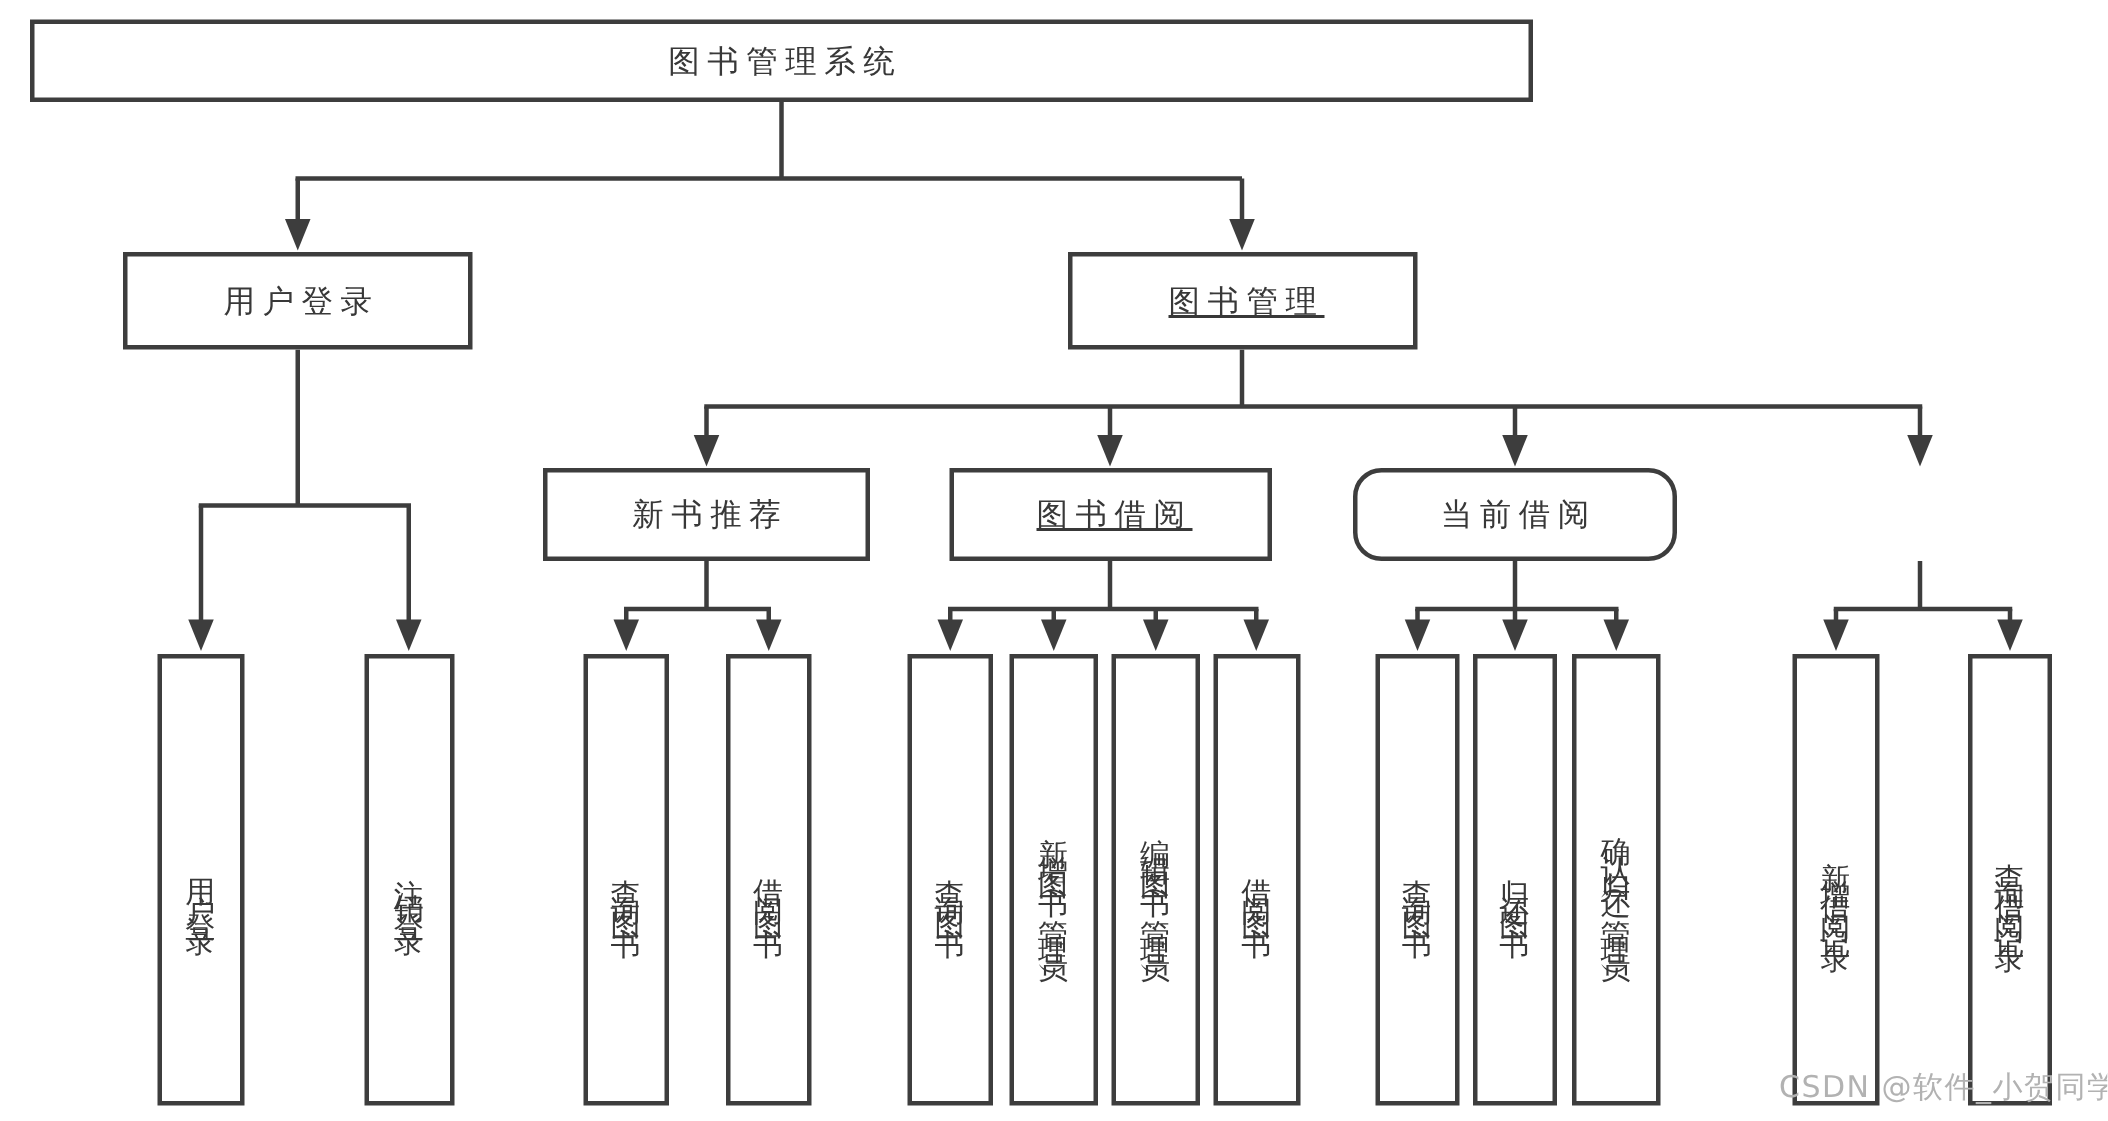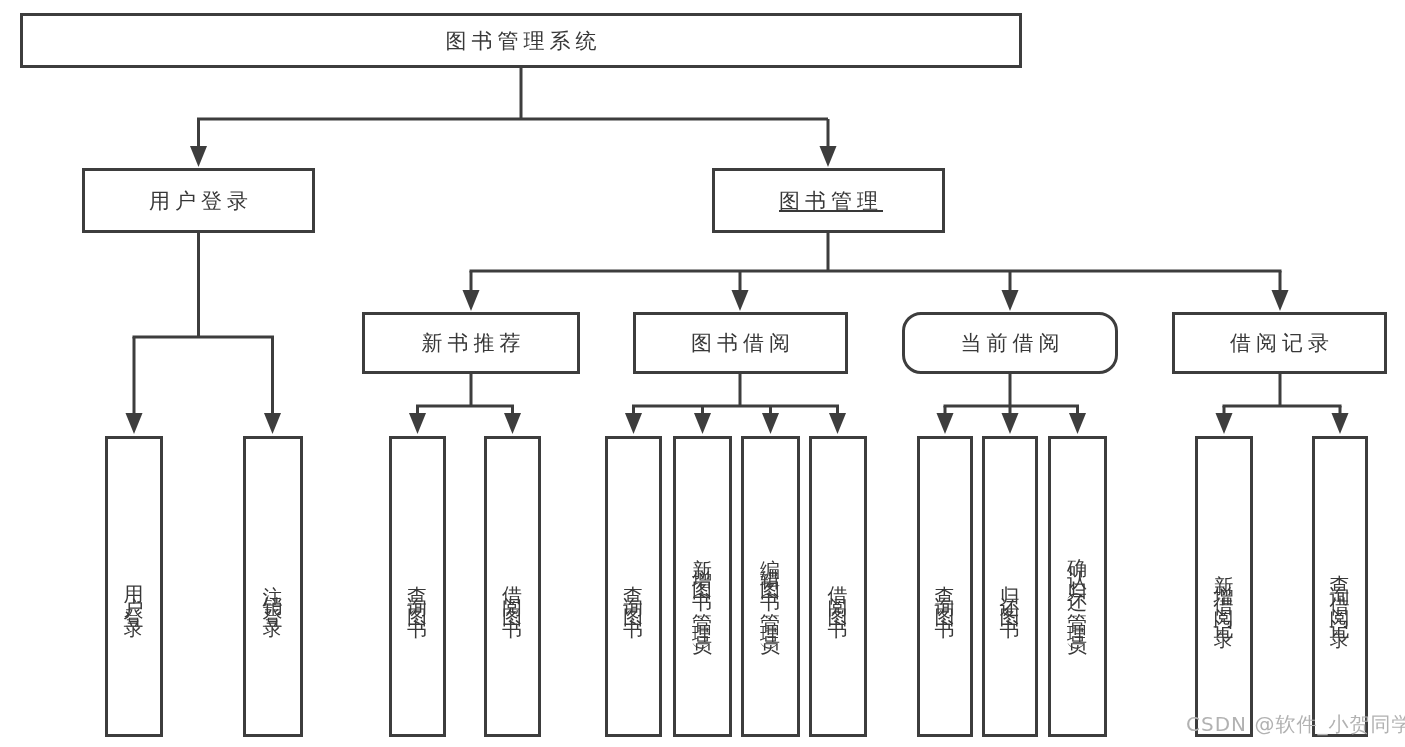--- a/index.html
+++ b/index.html
@@ -101,28 +101,25 @@
   <div class="box hbox" style="left:82px;top:168px;width:233px;height:65px;">
     <span class="lbl">用户登录</span>
   </div>
   <div class="box hbox" style="left:712px;top:168px;width:233px;height:65px;text-decoration:underline;">
     <span class="lbl">图书管理</span>
   </div>
 
   <div class="box hbox" style="left:362px;top:312px;width:218px;height:62px;">
     <span class="lbl">新书推荐</span>
   </div>
-  <div class="box hbox" style="left:633px;top:312px;width:215px;height:62px;">
+  <div class="box hbox" style="left:633px;top:312px;width:215px;height:62px;text-decoration:underline;">
     <span class="lbl">图书借阅</span>
   </div>
   <div class="box hbox" style="left:902px;top:312px;width:216px;height:62px;border-radius:19px;">
     <span class="lbl">当前借阅</span>
-  </div>
-  <div class="box hbox" style="left:1172px;top:312px;width:215px;height:62px;">
-    <span class="lbl">借阅记录</span>
   </div>
 
   <div class="box vbox" style="left:105px;top:436px;width:58px;height:301px;">
     <span class="lbl">用户登录</span>
   </div>
   <div class="box vbox" style="left:243px;top:436px;width:60px;height:301px;">
     <span class="lbl">注销登录</span>
   </div>
 
   <div class="box vbox" style="left:389px;top:436px;width:57px;height:301px;">

